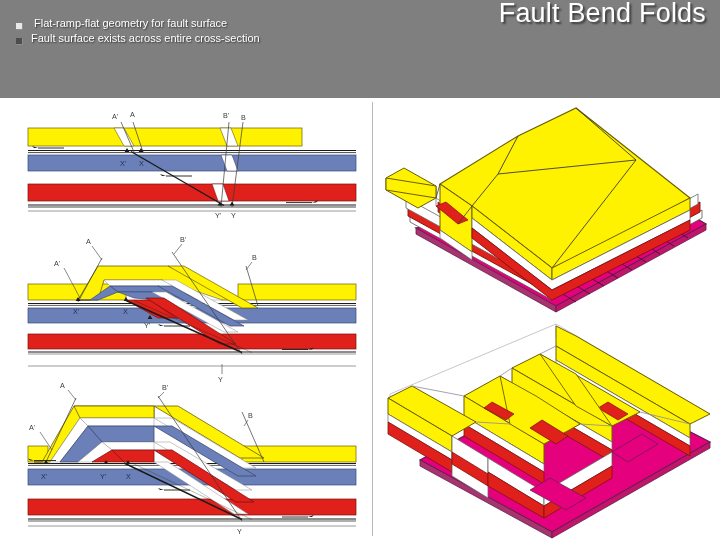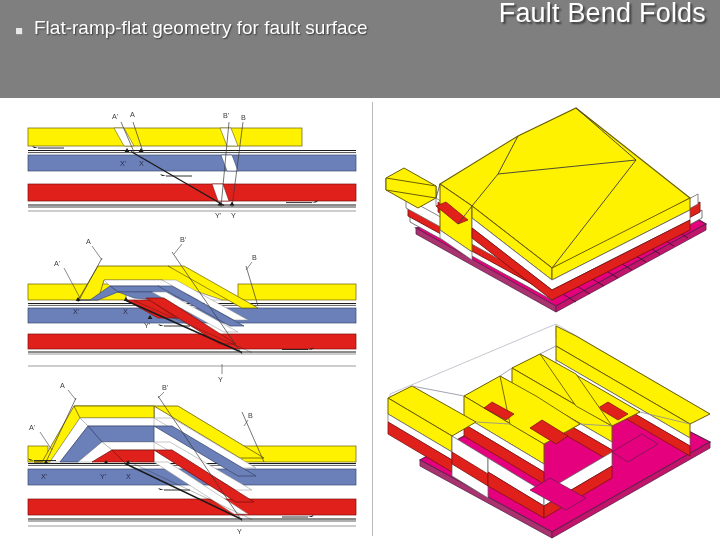--- a/index.html
+++ b/index.html
@@ -22,21 +22,21 @@
     font-size:27px;color:#ffffff;letter-spacing:0.2px;
     text-shadow:2px 2px 2px rgba(40,40,40,.75);
     white-space:nowrap;
   }
   .bullets{
     position:absolute;left:16px;top:17px;width:640px;
   }
   .bullet{
     display:flex;align-items:center;
     margin-bottom:3px;
-    font-size:19px;color:#ffffff;
+    font-size:11px;color:#ffffff;
     text-shadow:1px 1px 1.5px rgba(40,40,40,.8);
     white-space:nowrap;
   }
   .bullet .mk{
     width:6px;height:6px;margin-top:6px;margin-right:9px;flex:none;
     background:#4d4d4d;box-shadow:0.5px 0.5px 0 rgba(255,255,255,.25);
   }
   .bullet.first .mk{background:#e8e8e8;}
   .bullet.first .tx{padding-left:3px;}
 
@@ -64,20 +64,24 @@
 <body>
 
 <div class="slide">
 
   <div class="header">
     <div class="title">Fault Bend Folds</div>
     <div class="bullets">
       <div class="bullet first">
         <span class="mk"></span>
         <span class="tx">Flat-ramp-flat geometry for fault surface</span>
+      </div>
+      <div class="bullet">
+        <span class="mk"></span>
+        <span class="tx">Fault surface exists across entire cross-section</span>
       </div>
     </div>
   </div>
 
   <div class="body">
     <div class="divider"></div>
 
     <div class="col-left">
 
       <div class="panel" id="panel1">

